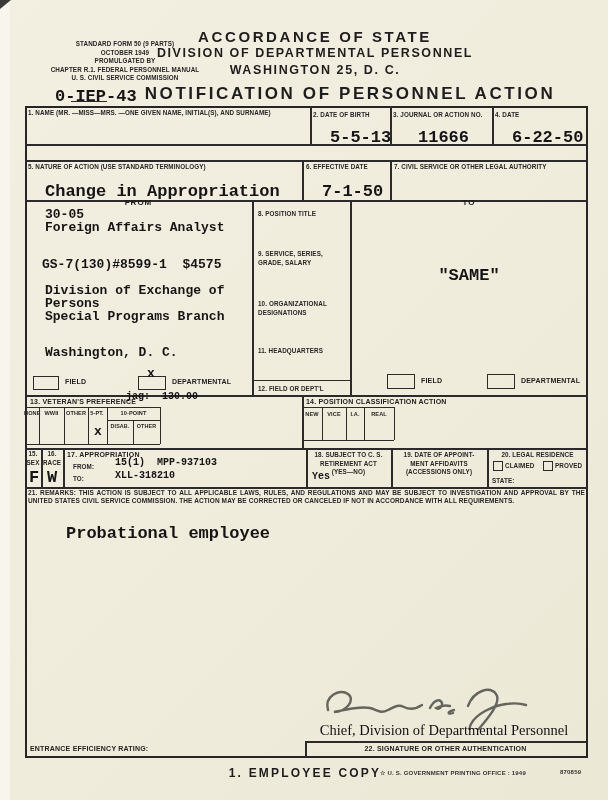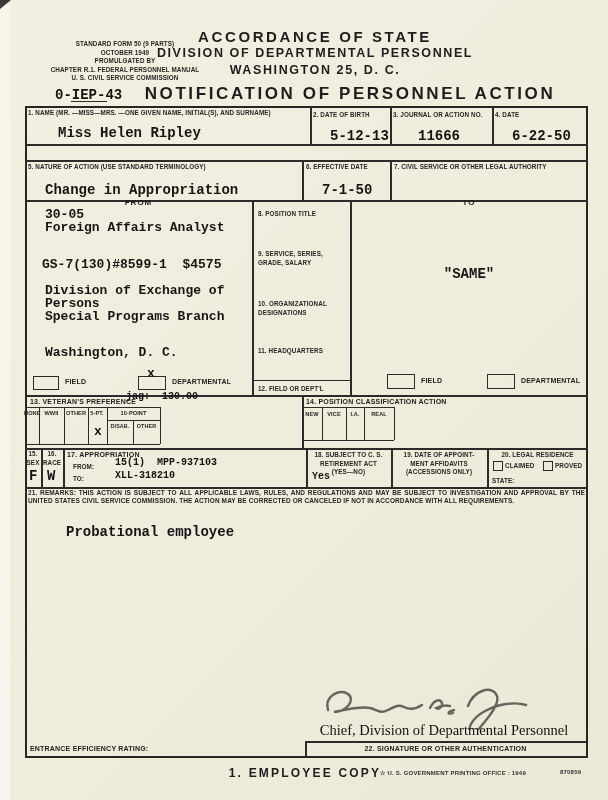--- a/index.html
+++ b/index.html
@@ -6,21 +6,21 @@
   .page{position:relative;width:608px;height:800px;margin:0 auto;overflow:hidden;
         background:linear-gradient(135deg,#f3efe1 0%,#f0ecdc 55%,#ece8d6 100%);
         font-family:"Liberation Sans",sans-serif;color:#1d1d1d;}
   .abs{position:absolute;}
   .lbl{font-size:7px;font-weight:bold;letter-spacing:.2px;line-height:1.25;color:#222;}
   .lblxs{font-size:6.3px;font-weight:bold;letter-spacing:.1px;line-height:1.35;color:#262626;}
   .pre{white-space:pre-line;}
   .ctr{text-align:center;}
   .type{font-family:"Liberation Mono","DejaVu Sans Mono",monospace;font-weight:bold;
         font-size:13px;color:#151515;white-space:pre;}
-  .type14{font-size:14px;}
+  .type14{font-size:17px;}
   .type15{font-size:10px;}
   .hl{background:#2b2b2b;height:1.5px;}
   .vl{background:#2b2b2b;width:1.5px;}
   .bx{border:1.5px solid #2b2b2b;background:transparent;}
   .bxs{border:1px solid #2b2b2b;background:transparent;}
   .serifit{font-family:"Liberation Serif",serif;font-style:italic;font-size:11.5px;color:#1a1a1a;}
   .agency1{font-size:15px;font-weight:bold;letter-spacing:2.6px;}
   .agency2{font-size:12.5px;font-weight:bold;letter-spacing:1.6px;line-height:1.35;}
   .bigtitle{font-size:17px;font-weight:bold;letter-spacing:2.6px;}
   .band{font-size:8px;font-weight:bold;letter-spacing:1px;}
@@ -69,23 +69,22 @@
   <div class="abs vl" style="left:492px;top:106px;height:38px;"></div>
 
   <div class="abs vl" style="left:302px;top:160px;height:40px;"></div>
   <div class="abs vl" style="left:390px;top:160px;height:40px;"></div>
 
   <div class="abs vl" style="left:252px;top:200px;height:195px;"></div>
   <div class="abs vl" style="left:350px;top:200px;height:195px;"></div>
   <div class="abs hl" style="left:252px;top:380px;width:98px;height:1px;"></div>
 
   <div class="abs lblxs" style="left:28px;top:109px;width:275px;">1. NAME (MR. —MISS—MRS. —ONE GIVEN NAME, INITIAL(S), AND SURNAME)</div>
-  <div class="abs type type14" style="left:58px;top:125px;">Miss Helen Ripley</div>
   <div class="abs lblxs" style="left:313px;top:111px;">2. DATE OF BIRTH</div>
-  <div class="abs type type14" style="left:330px;top:128px;">5-12-13</div>
+  <div class="abs type type14" style="left:330px;top:128px;">5-5-13</div>
   <div class="abs lblxs" style="left:393px;top:111px;">3. JOURNAL OR ACTION NO.</div>
   <div class="abs type type14" style="left:418px;top:128px;">11666</div>
   <div class="abs lblxs" style="left:495px;top:111px;">4. DATE</div>
   <div class="abs type type14" style="left:512px;top:128px;">6-22-50</div>
 
 
   <div class="abs lblxs" style="left:28px;top:163px;">5. NATURE OF ACTION (USE STANDARD TERMINOLOGY)</div>
   <div class="abs type type14" style="left:45px;top:182px;">Change in Appropriation</div>
   <div class="abs lblxs" style="left:306px;top:163px;width:82px;">6. EFFECTIVE DATE</div>
   <div class="abs type type14" style="left:322px;top:182px;">7-1-50</div>

